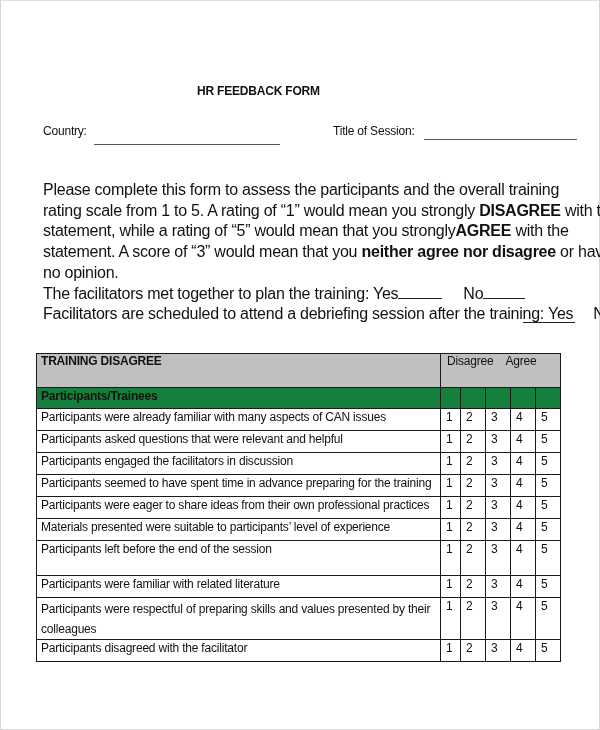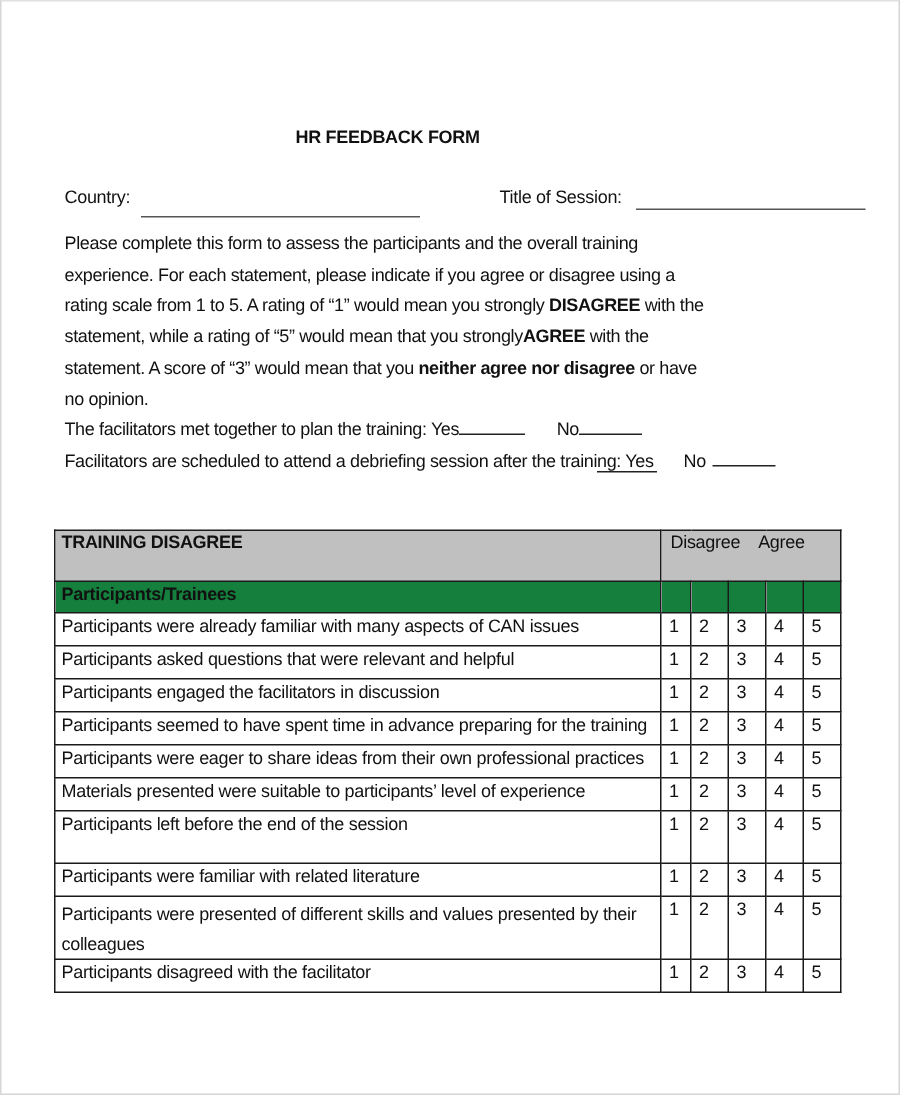--- a/index.html
+++ b/index.html
@@ -14,22 +14,22 @@
       border: 1px solid #d6d6d6; border-top: 1px solid #e0e0e0;
       background: #fff;
     }
     .abs { position: absolute; white-space: nowrap; }
     .title {
       left: 196px; top: 83px; font-size: 12px; font-weight: bold; letter-spacing: -0.2px;
     }
     .label { font-size: 12px; letter-spacing: -0.2px; }
     .uline { position: absolute; height: 1px; background: #555; }
     .para {
-      position: absolute; left: 42px; top: 151px; width: 440px;
-      font-size: 12px; line-height: 20.7px; letter-spacing: -0.25px;
+      position: absolute; left: 42px; top: 179px; width: 440px;
+      font-size: 16px; line-height: 20.7px; letter-spacing: -0.25px;
     }
     .para p { margin: 0; white-space: nowrap; }
     .para b { font-weight: bold; }
     .blank { display: inline-block; border-bottom: 1px solid #222; height: 11px; vertical-align: baseline; }
 
     table.form {
       position: absolute; left: 35px; top: 352px; width: 524px;
       border-collapse: collapse; table-layout: fixed;
       font-size: 12px; letter-spacing: -0.2px;
     }
@@ -57,21 +57,20 @@
   <div class="abs title">HR FEEDBACK FORM</div>
 
   <div class="abs label" style="left:42px; top:123px;">Country:</div>
   <div class="uline" style="left:93px; top:143px; width:186px;"></div>
 
   <div class="abs label" style="left:332px; top:123px;">Title of Session:</div>
   <div class="uline" style="left:423px; top:138px; width:153px;"></div>
 
   <div class="para">
     <p>Please complete this form to assess the participants and the overall training</p>
-    <p>experience. For each statement, please indicate if you agree or disagree using a</p>
     <p><span>rating scale from 1 to 5. A rating of “1” would mean you strongly </span><b>DISAGREE</b><span> with the</span></p>
     <p><span>statement, while a rating of “5” would mean that you strongly</span><b>AGREE</b><span>  with the</span></p>
     <p><span>statement.  A score of “3” would mean that you </span><b>neither agree nor disagree</b><span> or have</span></p>
     <p>no opinion.</p>
     <p><span>The facilitators met together to plan the training:  Yes</span><span class="blank" style="width:44px;"></span><span style="display:inline-block;width:21px;"></span><span>No</span><span class="blank" style="width:42px;"></span></p>
     <p><span>Facilitators are scheduled to attend a debriefing session after the traini</span><span style="border-bottom:1px solid #222; padding-right:2px;">ng: Yes</span><span style="display:inline-block;width:18px;"></span><span>No</span><span style="display:inline-block;width:4px;"></span><span class="blank" style="width:42px;"></span></p>
   </div>
 
   <table class="form">
     <colgroup>
@@ -154,21 +153,21 @@
     </tr>
     <tr class="row">
       <td>Participants were familiar with related literature</td>
       <td class="num">1</td>
       <td class="num">2</td>
       <td class="num">3</td>
       <td class="num">4</td>
       <td class="num">5</td>
     </tr>
     <tr class="row two">
-      <td class="wrap">Participants were presented of different skills and values presented by their colleagues</td>
+      <td class="wrap">Participants were respectful of preparing skills and values presented by their colleagues</td>
       <td class="num">1</td>
       <td class="num">2</td>
       <td class="num">3</td>
       <td class="num">4</td>
       <td class="num">5</td>
     </tr>
     <tr class="row">
       <td>Participants disagreed with the facilitator</td>
       <td class="num">1</td>
       <td class="num">2</td>

